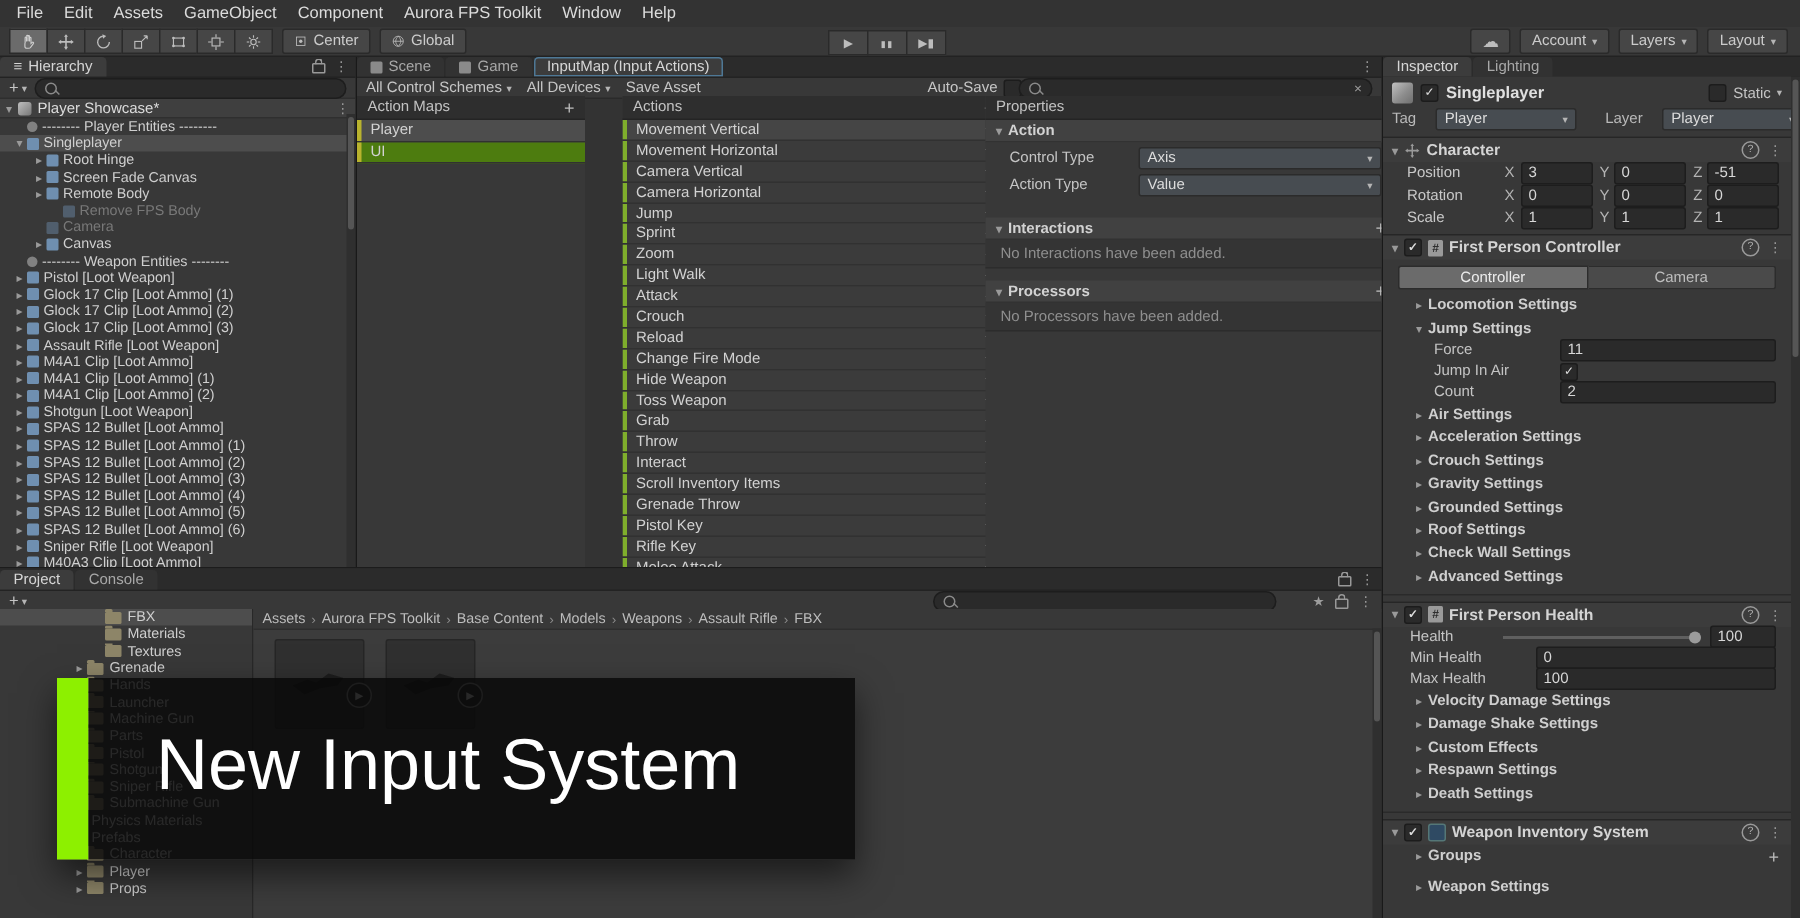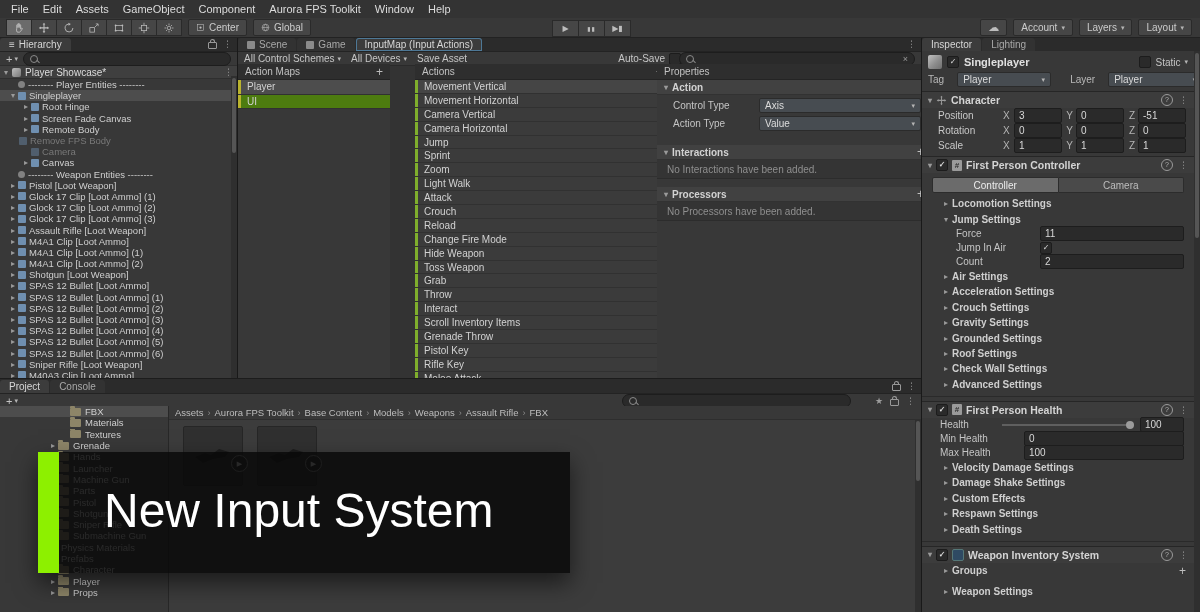--- a/index.html
+++ b/index.html
@@ -311,21 +311,21 @@
         <div class="hrow" style="padding-left: 21px;">
           <span class="fold">▸</span>
           <span class="icube"></span>
           <span class="hlbl">Screen Fade Canvas</span>
         </div>
         <div class="hrow" style="padding-left: 21px;">
           <span class="fold">▸</span>
           <span class="icube"></span>
           <span class="hlbl">Remote Body</span>
         </div>
-        <div class="hrow dim" style="padding-left: 9px;">
+        <div class="hrow dim" style="padding-left: 32px;">
           <span class="fold"></span>
           <span class="icube"></span>
           <span class="hlbl">Remove FPS Body</span>
         </div>
         <div class="hrow dim" style="padding-left: 21px;">
           <span class="fold"></span>
           <span class="icube"></span>
           <span class="hlbl">Camera</span>
         </div>
         <div class="hrow" style="padding-left: 21px;">

